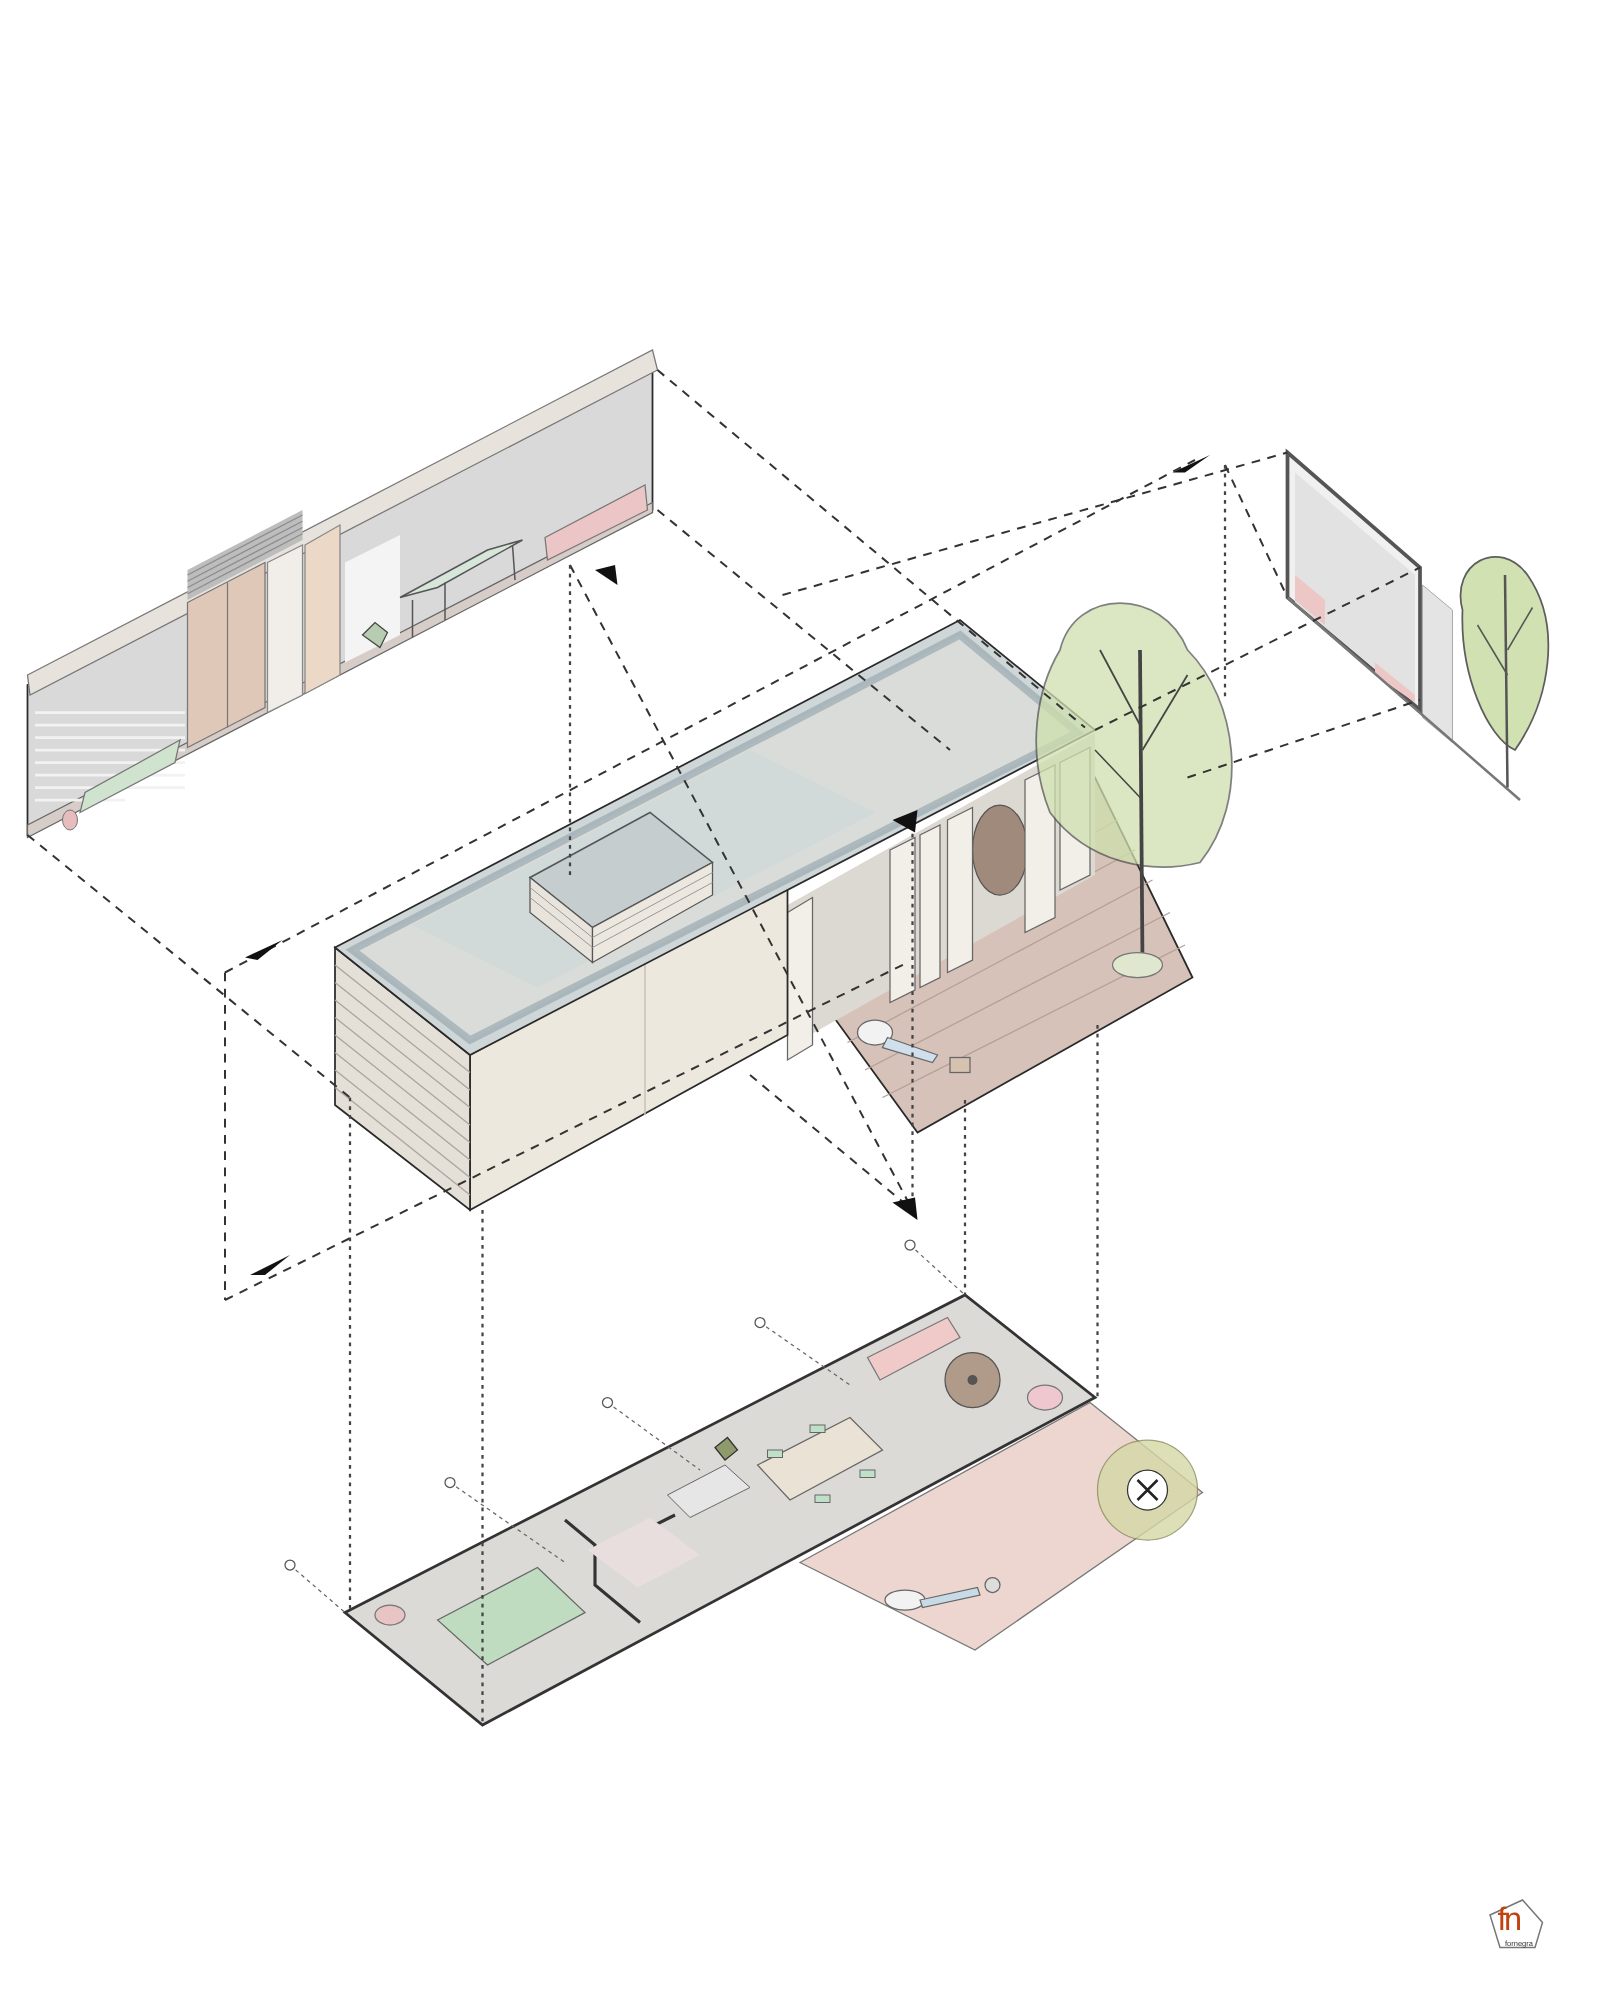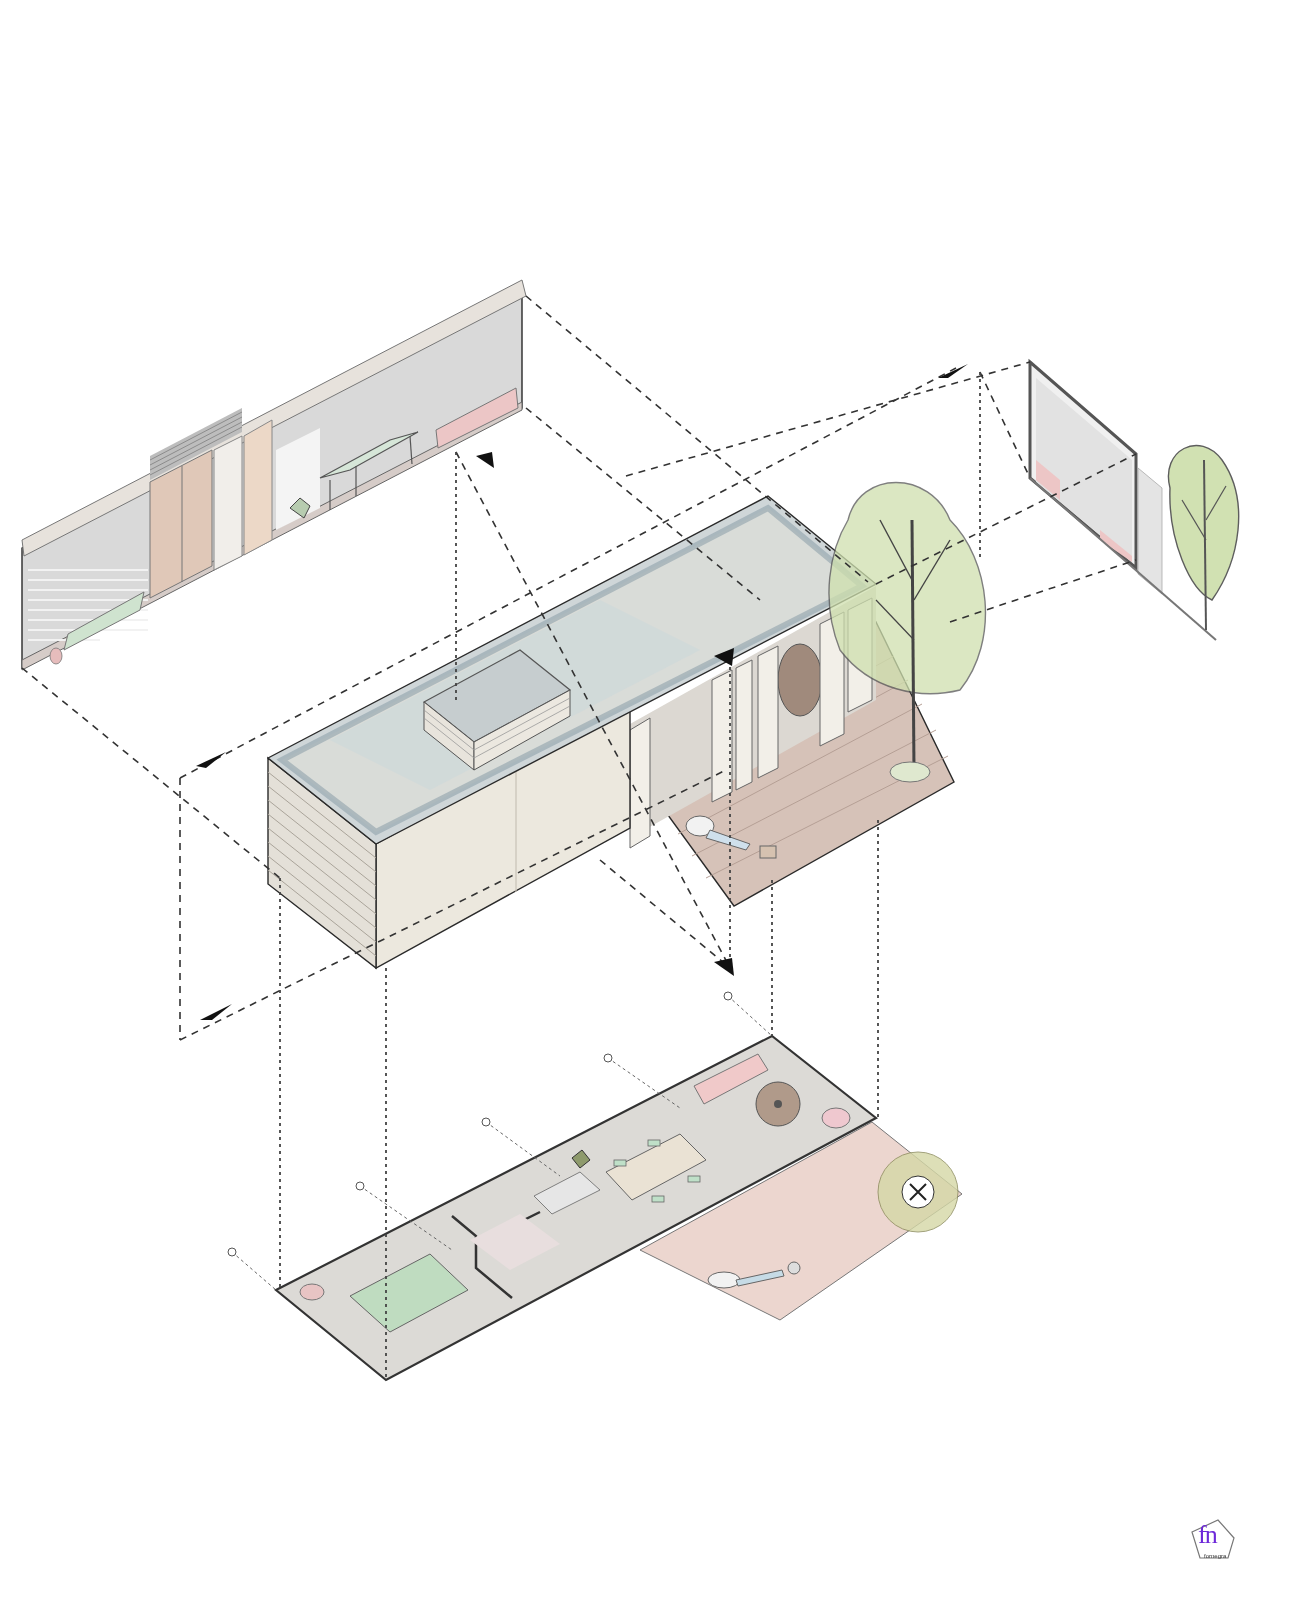--- a/index.html
+++ b/index.html
@@ -3,21 +3,21 @@
 <meta charset="utf-8">
 <style>
   html, body { margin:0; padding:0; background:#ffffff; }
   body { width:1291px; height:1600px; position:relative; overflow:hidden; font-family:"Liberation Sans", sans-serif; }
   svg.scene { position:absolute; left:0; top:0; }
   .dash { fill:none; stroke:#333; stroke-width:1.6; stroke-dasharray:7 6; }
   .dot { fill:none; stroke:#444; stroke-width:1.8; stroke-dasharray:3 4; }
   .thin-dash { fill:none; stroke:#666; stroke-width:1; stroke-dasharray:3 3; }
   .outline { stroke:#2a2a2a; stroke-width:1.4; }
   .logo { position:absolute; left:1188px; top:1518px; width:48px; height:46px; }
-  .logo-text { position:absolute; left:1198px; top:1520px; font-family:Liberation Serif, serif; font-size:26px; color:#6d28d9; letter-spacing:-2px; }
+  .logo-text { position:absolute; left:1198px; top:1520px; font-family:Liberation Sans, sans-serif; font-size:26px; color:#c2410c; letter-spacing:-2px; }
   .logo-sub { position:absolute; left:1204px; top:1553px; font-size:6px; color:#333; }
 </style>
 </head>
 <body>
 
 <svg class="scene" width="1291" height="1600" viewBox="0 0 1291 1600">
 
   <g>
     <polygon points="22,548 522,286 522,408 22,668" fill="#d9d9d9" class="outline"></polygon>
 

